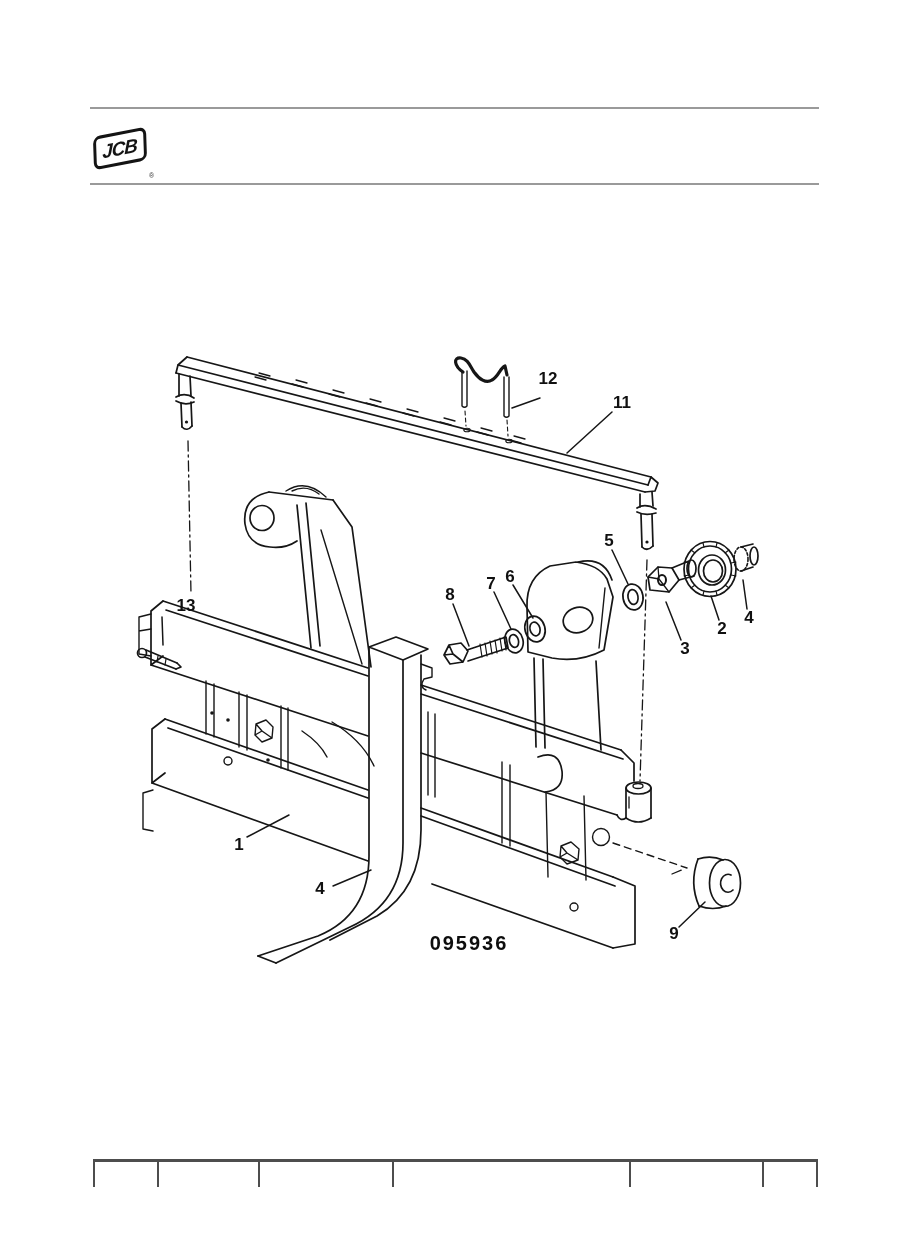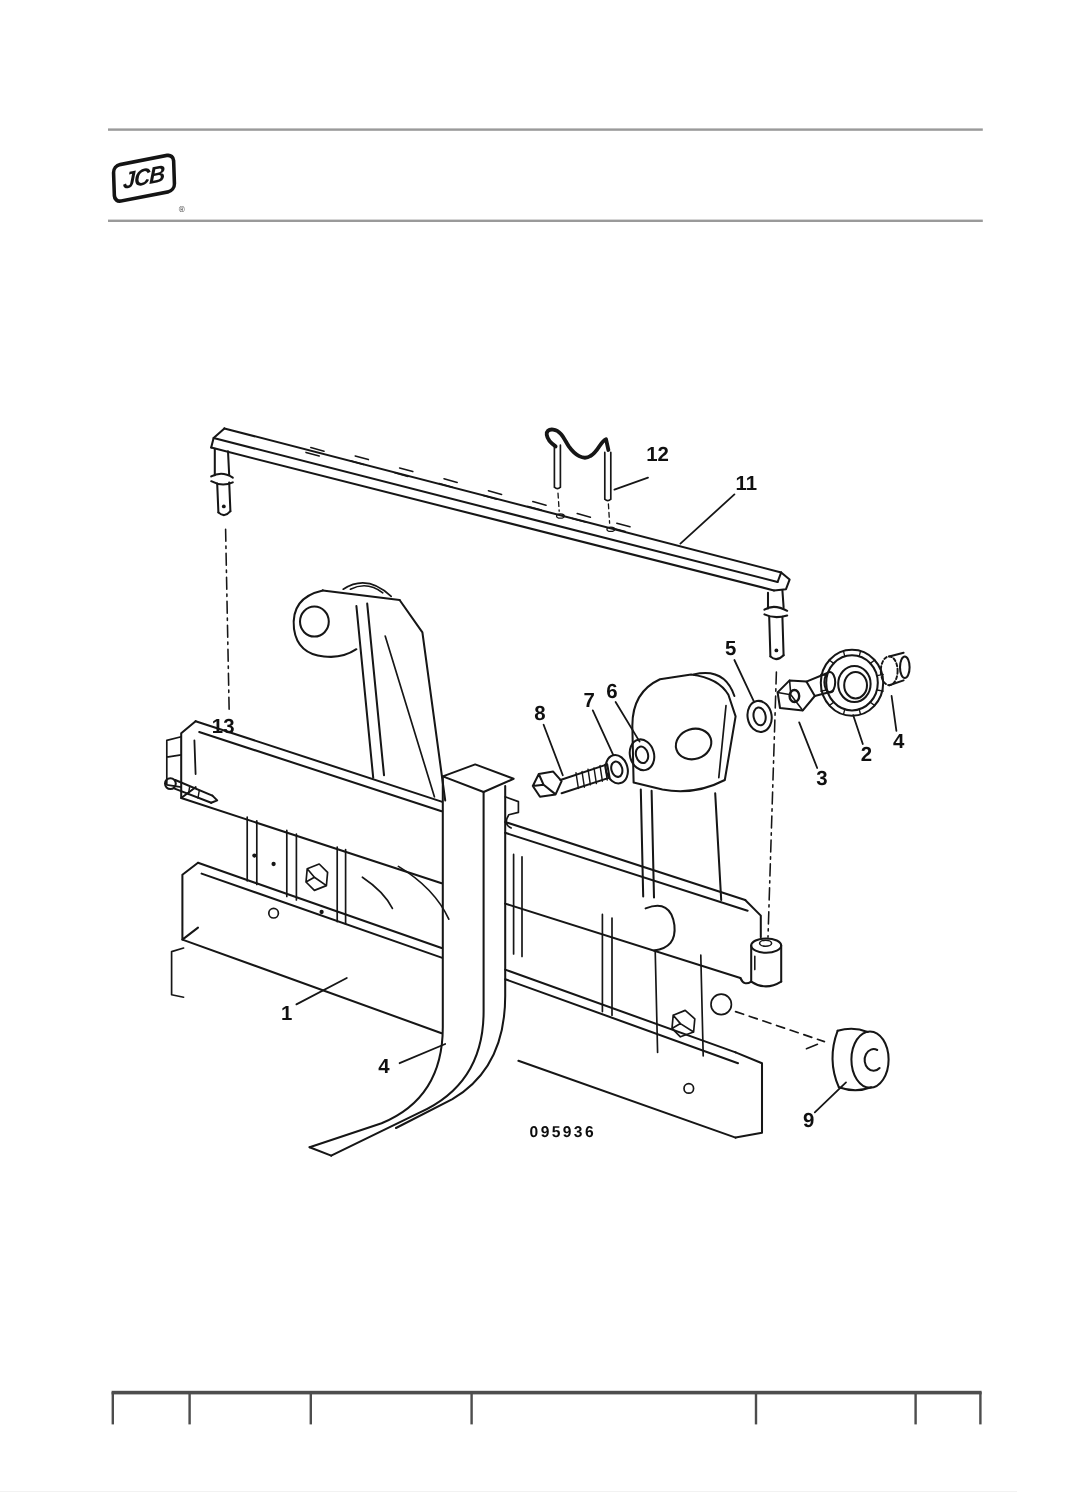--- a/index.html
+++ b/index.html
@@ -28,21 +28,21 @@
 
   .drawing{position:absolute;left:0;top:0;}
 
   .callout{
     position:absolute;transform:translate(-50%,-50%);
     font-size:17px;font-weight:bold;color:#101010;
     font-family:"Liberation Sans", sans-serif;white-space:nowrap;
   }
   .figure-code{
     position:absolute;transform:translate(-50%,-50%);
-    font-size:13px;font-weight:bold;letter-spacing:2px;color:#0d0d0d;
+    font-size:20px;font-weight:bold;letter-spacing:2px;color:#0d0d0d;
   }
 
   .ruler-line{position:absolute;left:93px;top:1159px;width:725px;height:2.5px;background:#4d4d4d;}
   .ruler-tick{position:absolute;top:1160px;width:2px;height:27px;background:#4d4d4d;}
 </style>
 </head>
 <body>
 
 <div class="page">
 

